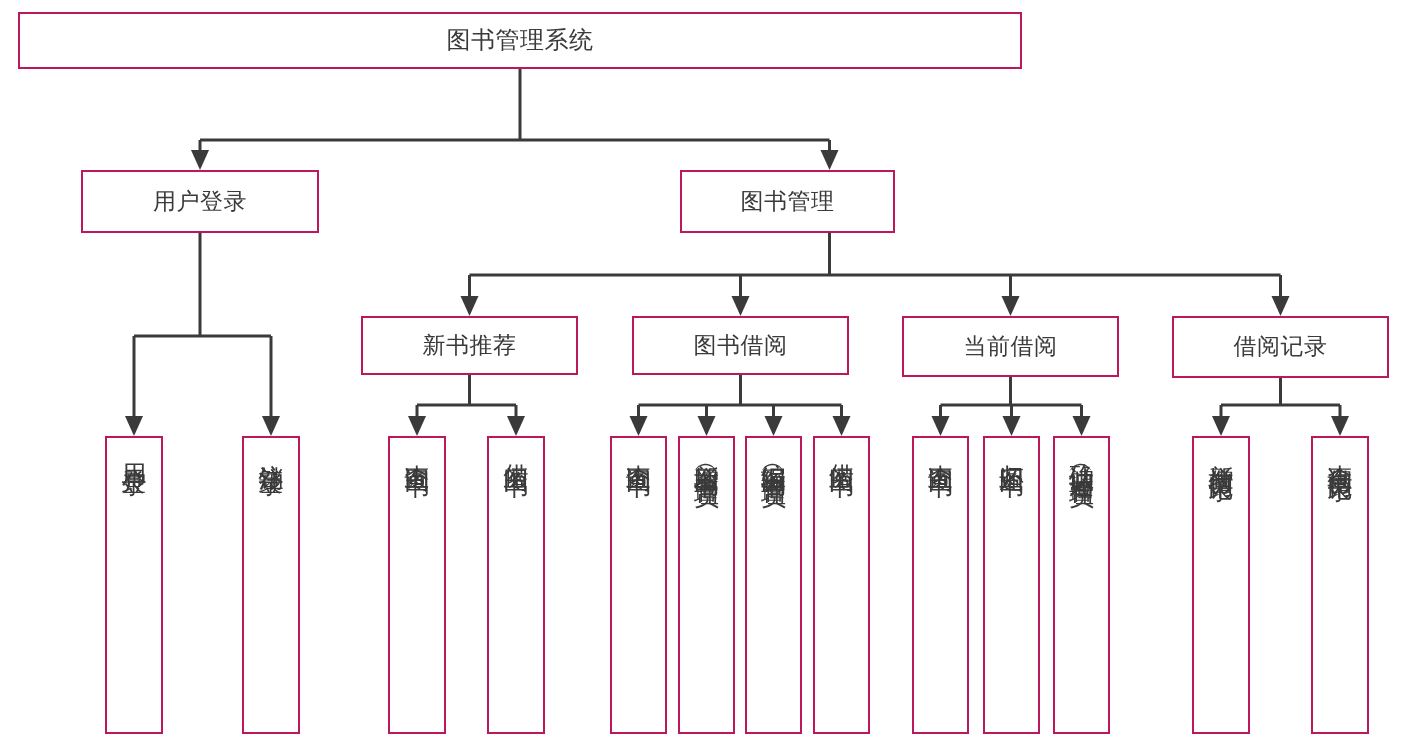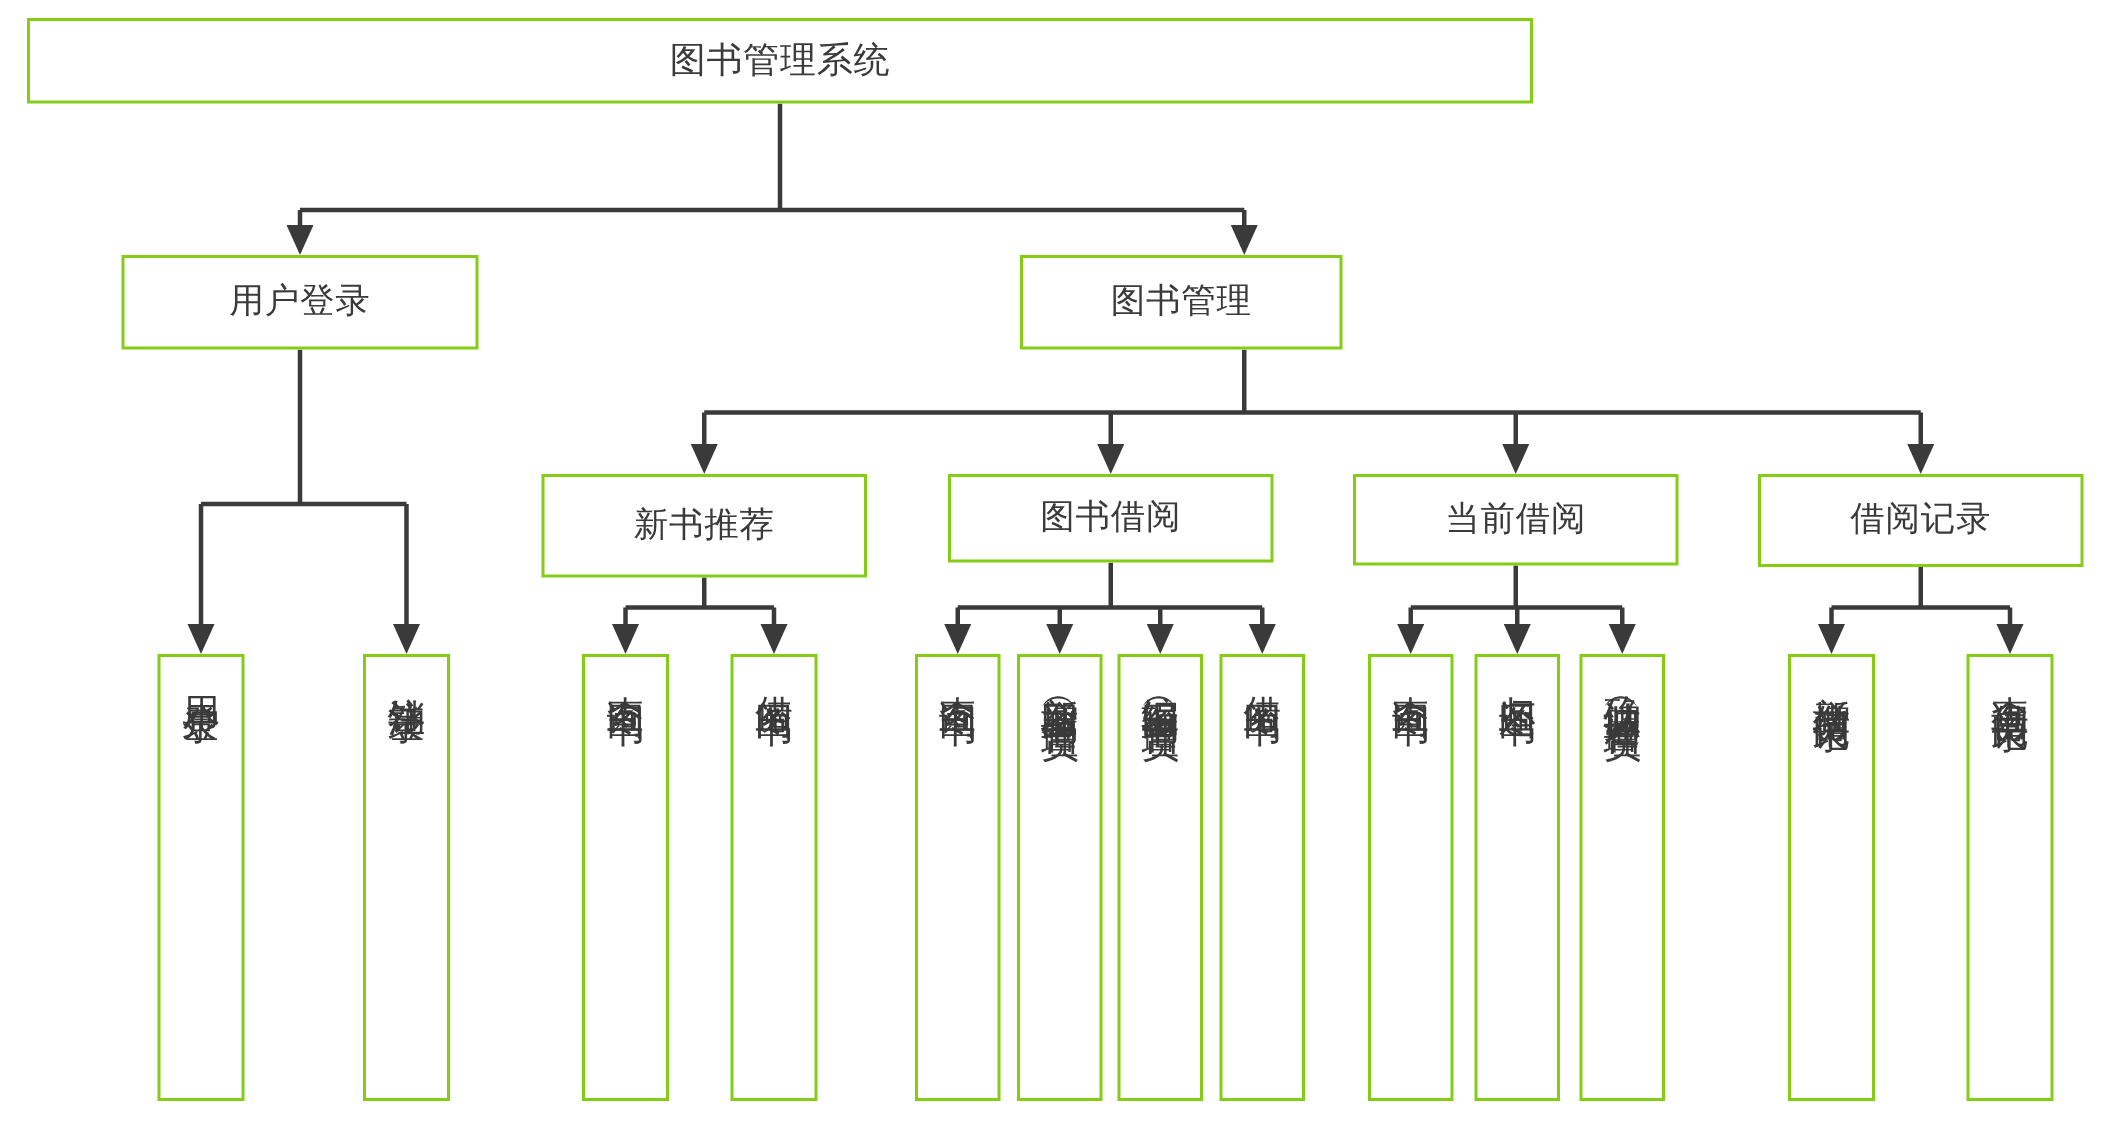--- a/index.html
+++ b/index.html
@@ -23,21 +23,21 @@
     position: absolute;
     left: 0;
     top: 0;
     width: 1405px;
     height: 747px;
     pointer-events: none;
   }
   .node {
     position: absolute;
     box-sizing: border-box;
-    border: 2px solid #84cc16;
+    border: 2px solid #be185d;
     background: #ffffff;
     display: flex;
     align-items: center;
     justify-content: center;
     z-index: 2;
   }
   .node .label {
     color: #3a3a3a;
     line-height: 1.18;
     text-align: center;
@@ -135,21 +135,21 @@
   <div id="nodes-layer">
       <div class="node horiz root" style="left: 18px; top: 12px; width: 1004px; height: 57px;">
         <span class="label">图书管理系统</span>
       </div>
       <div class="node horiz" style="left: 81px; top: 170px; width: 238px; height: 63px;">
         <span class="label">用户登录</span>
       </div>
       <div class="node horiz" style="left: 680px; top: 170px; width: 215px; height: 63px;">
         <span class="label">图书管理</span>
       </div>
-      <div class="node horiz" style="left: 361px; top: 316px; width: 217px; height: 69px;">
+      <div class="node horiz" style="left: 361px; top: 316px; width: 217px; height: 59px;">
         <span class="label">新书推荐</span>
       </div>
       <div class="node horiz" style="left: 632px; top: 316px; width: 217px; height: 59px;">
         <span class="label">图书借阅</span>
       </div>
       <div class="node horiz" style="left: 902px; top: 316px; width: 217px; height: 61px;">
         <span class="label">当前借阅</span>
       </div>
       <div class="node horiz" style="left: 1172px; top: 316px; width: 217px; height: 62px;">
         <span class="label">借阅记录</span>

